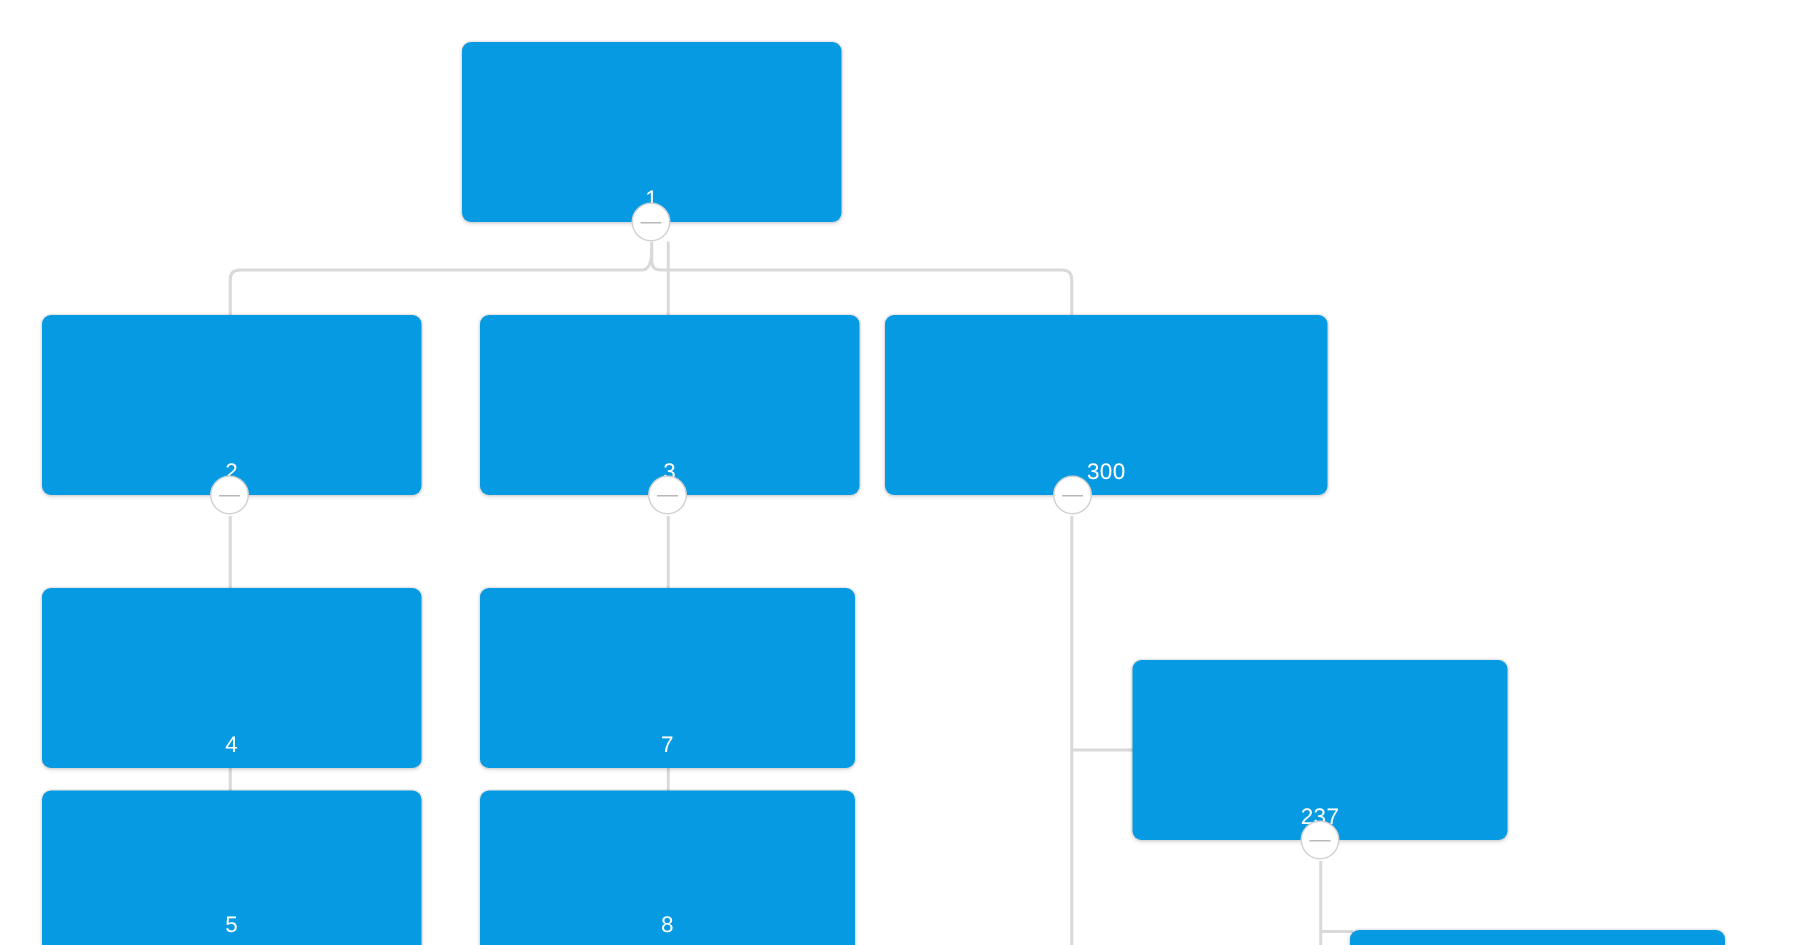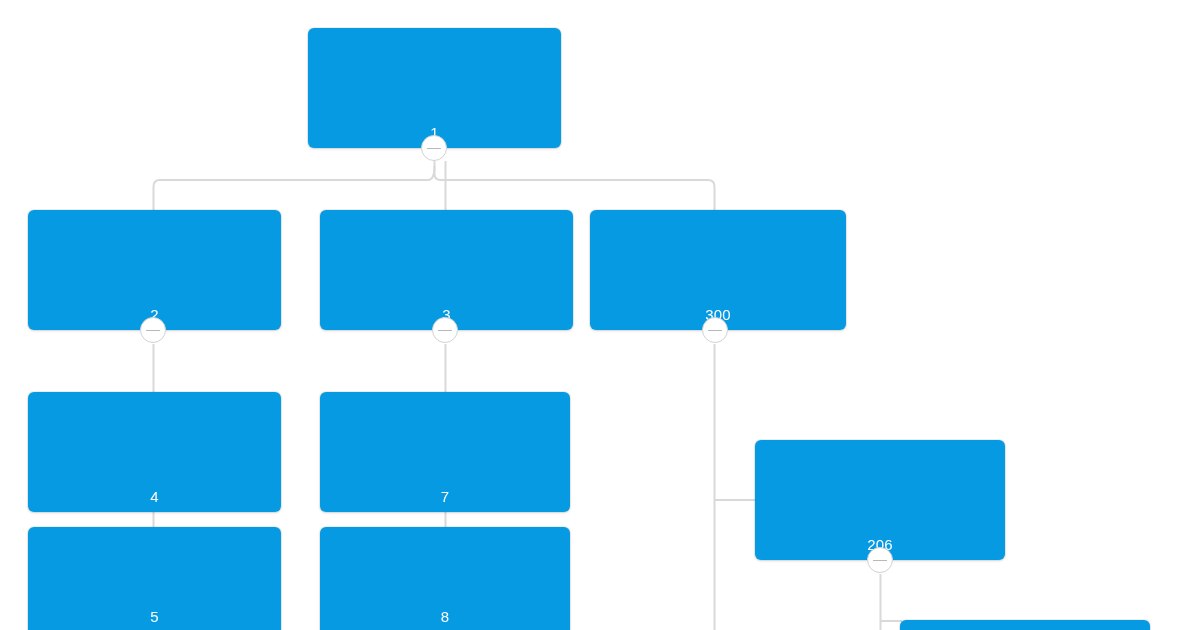--- a/index.html
+++ b/index.html
@@ -111,21 +111,21 @@
     <span class="minus"></span>
   </div>
 
   <div class="node" style="left:320px; top:210px; width:253px; height:120px;">
     <span class="node-label">3</span>
   </div>
   <div class="toggle" style="left:445px; top:330px;">
     <span class="minus"></span>
   </div>
 
-  <div class="node" style="left:590px; top:210px; width:256px; height:120px;">
+  <div class="node" style="left:590px; top:210px; width:295px; height:120px;">
     <span class="node-label">300</span>
   </div>
   <div class="toggle" style="left:715px; top:330px;">
     <span class="minus"></span>
   </div>
 
   <div class="node" style="left:28px; top:392px; width:253px; height:120px;">
     <span class="node-label">4</span>
   </div>
 
@@ -135,21 +135,21 @@
 
   <div class="node" style="left:320px; top:392px; width:250px; height:120px;">
     <span class="node-label">7</span>
   </div>
 
   <div class="node" style="left:320px; top:527px; width:250px; height:120px;">
     <span class="node-label" style="bottom:auto; top:81px;">8</span>
   </div>
 
   <div class="node" style="left:755px; top:440px; width:250px; height:120px;">
-    <span class="node-label">206</span>
+    <span class="node-label">237</span>
   </div>
   <div class="toggle" style="left:880px; top:560px;">
     <span class="minus"></span>
   </div>
 
   <div class="node" style="left:900px; top:620px; width:250px; height:120px;">
     <span class="node-label"></span>
   </div>
 
 </div>

